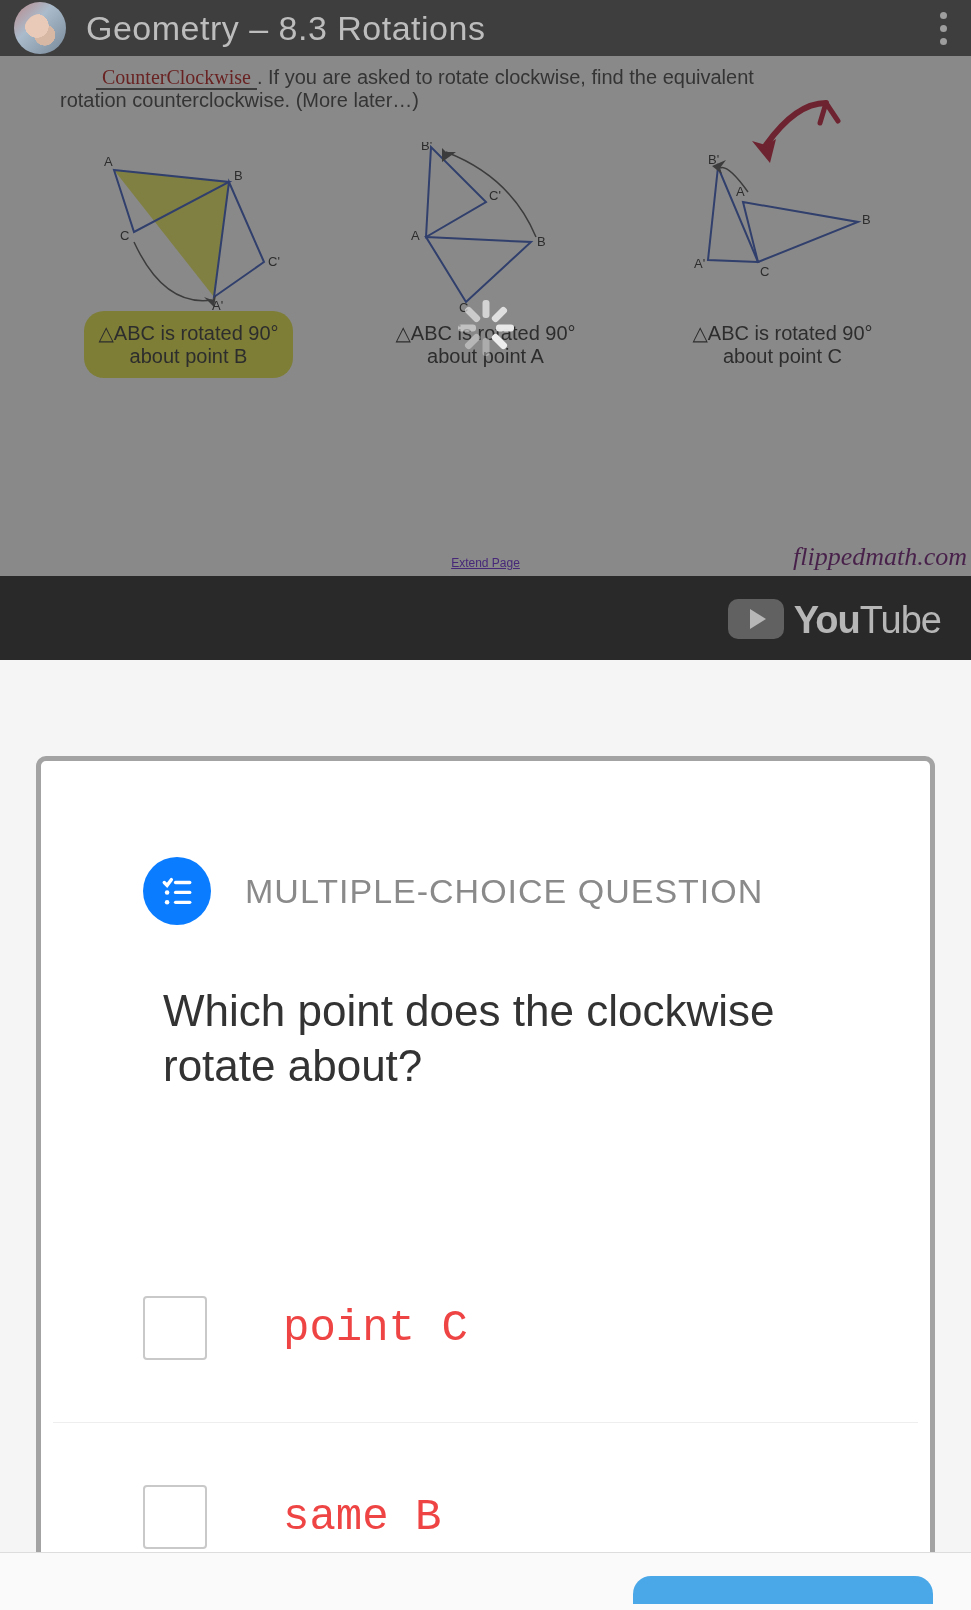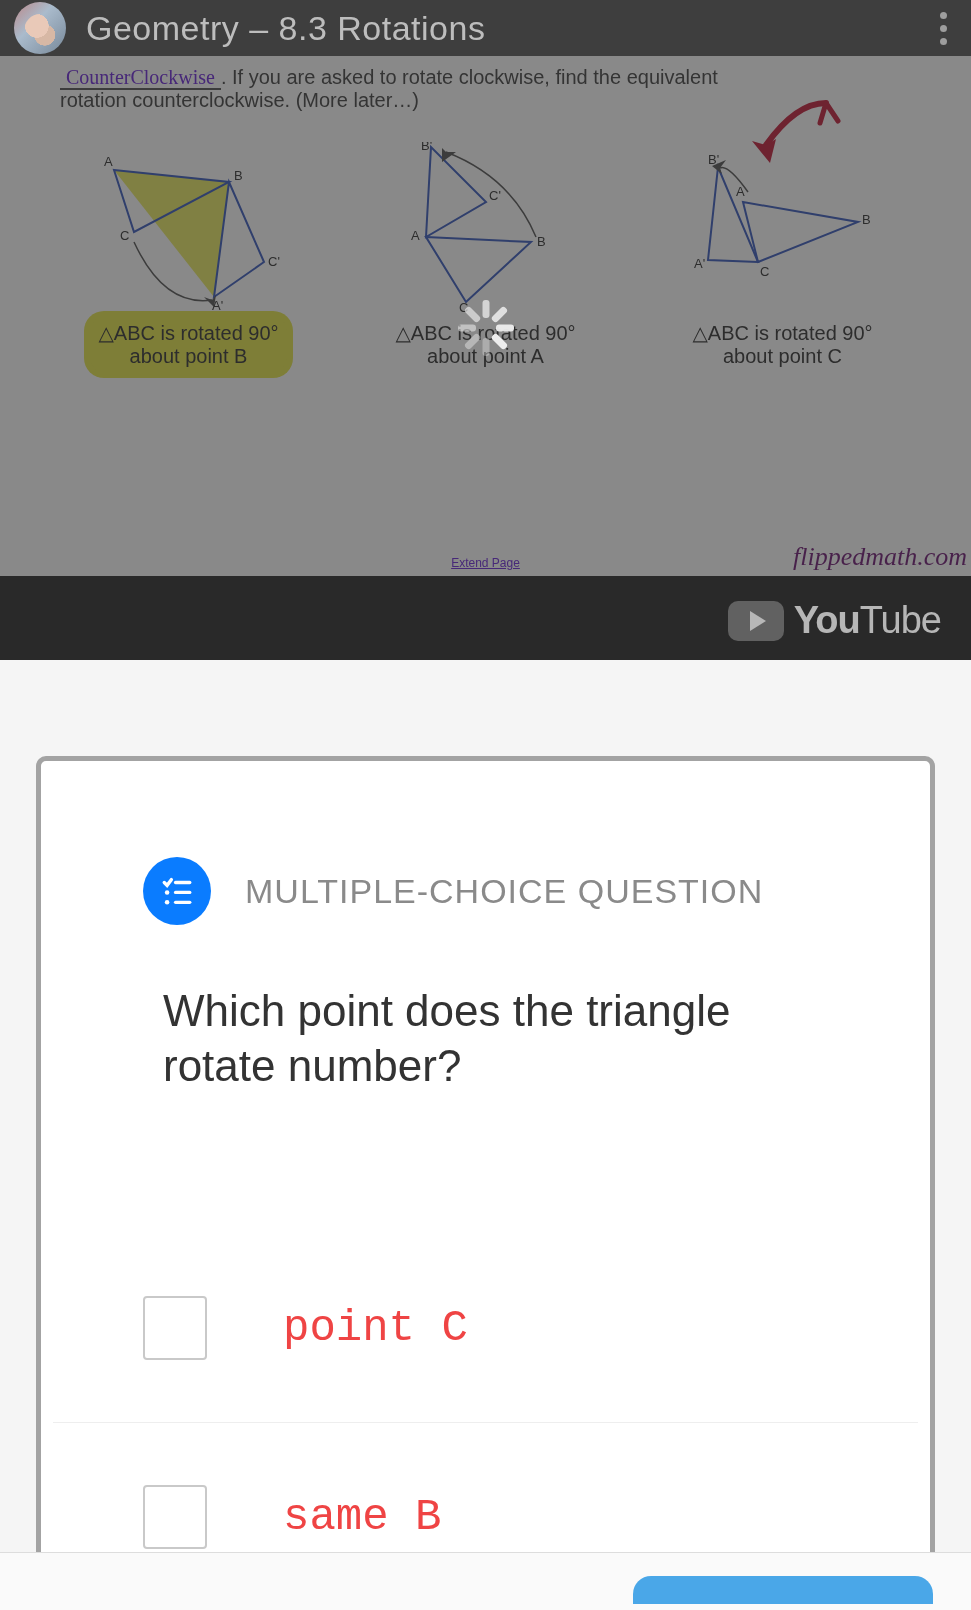--- a/index.html
+++ b/index.html
@@ -27,22 +27,22 @@
   .video-title { color: #bdbdbd; font-size: 34px; font-weight: 500; letter-spacing: .5px; flex: 1 1 auto; white-space: nowrap; overflow: hidden; text-overflow: ellipsis; }
   .kebab { width: 28px; display: flex; flex-direction: column; align-items: center; gap: 6px; cursor: pointer; }
   .kebab span { width: 7px; height: 7px; background: #9e9e9e; border-radius: 50%; }
 
   .slide {
     position: absolute; inset: 0; background: #fff;
     padding: 60px 60px 0 60px; color: #444; font-size: 20px;
   }
   .slide .line1 { white-space: nowrap; }
   .slide .ccw {
-    font-family: "Comic Sans MS", cursive; color: #6d28d9;
-    border-bottom: 2px solid #555; padding: 0 6px;
+    font-family: "Comic Sans MS", cursive; color: #b91c1c;
+    border-bottom: 2px solid #555; padding: 0 6px; margin-left: 36px;
   }
   .slide .rest { margin-top: 6px; }
 
   .diagrams { display: flex; margin-top: 30px; gap: 40px; }
   .diagram { flex: 1; text-align: center; position: relative; }
   .diagram svg { width: 190px; height: 170px; }
   .caption-box { display: inline-block; padding: 4px 8px; font-size: 20px; color: #333; }
   .caption-hl { background: #e6e64a; border-radius: 14px; box-shadow: 0 0 0 6px #e6e64a; }
   .tri-hl { fill: #e6e64a; opacity: .85; }
 
@@ -64,21 +64,21 @@
   .spinner span:nth-child(2){ transform: translate(-50%,10px) rotate(45deg);  opacity:.45;}
   .spinner span:nth-child(3){ transform: translate(-50%,10px) rotate(90deg);  opacity:.55;}
   .spinner span:nth-child(4){ transform: translate(-50%,10px) rotate(135deg); opacity:.65;}
   .spinner span:nth-child(5){ transform: translate(-50%,10px) rotate(180deg); opacity:.75;}
   .spinner span:nth-child(6){ transform: translate(-50%,10px) rotate(225deg); opacity:.85;}
   .spinner span:nth-child(7){ transform: translate(-50%,10px) rotate(270deg); opacity:.95;}
   .spinner span:nth-child(8){ transform: translate(-50%,10px) rotate(315deg); opacity:1;}
 
   .yt-badge {
     position: absolute; right: 30px; bottom: 18px; z-index: 6;
-    display: flex; align-items: center; gap: 10px; opacity: .85;
+    display: flex; align-items: flex-start; gap: 10px; opacity: .85;
   }
   .yt-play { width: 56px; height: 40px; background: #6b6b6b; border-radius: 10px; display: flex; align-items: center; justify-content: center; }
   .yt-play::after { content: ""; border-left: 16px solid #d0d0d0; border-top: 10px solid transparent; border-bottom: 10px solid transparent; margin-left: 4px; }
   .yt-text { color: #cfcfcf; font-size: 38px; font-weight: 700; letter-spacing: -1px; }
   .yt-text .tube { font-weight: 400; }
 
   .video-bottombar { position: absolute; left:0; right:0; bottom:0; height: 84px; background: rgba(0,0,0,0.7); z-index:4; }
 
   
   .qwrap { padding: 96px 36px 0 36px; }
@@ -235,21 +235,21 @@
             <line x1="11" y1="6" x2="21" y2="6"></line>
           <circle cx="5" cy="13" r="1.6" fill="#fff" stroke="none"></circle>
             <line x1="11" y1="13" x2="21" y2="13"></line>
           <circle cx="5" cy="20" r="1.6" fill="#fff" stroke="none"></circle>
             <line x1="11" y1="20" x2="21" y2="20"></line>
         </svg>
       </div>
       <div class="qlabel">MULTIPLE-CHOICE QUESTION</div>
     </div>
 
-    <div class="qtext">Which point does the triangle rotate number?</div>
+    <div class="qtext">Which point does the clockwise rotate about?</div>
 
     <div class="answers">
       <div class="answer">
         <div class="check"></div>
         <div class="answer-label">point C</div>
       </div>
       <div class="answer">
         <div class="check"></div>
         <div class="answer-label">same B</div>
       </div>

